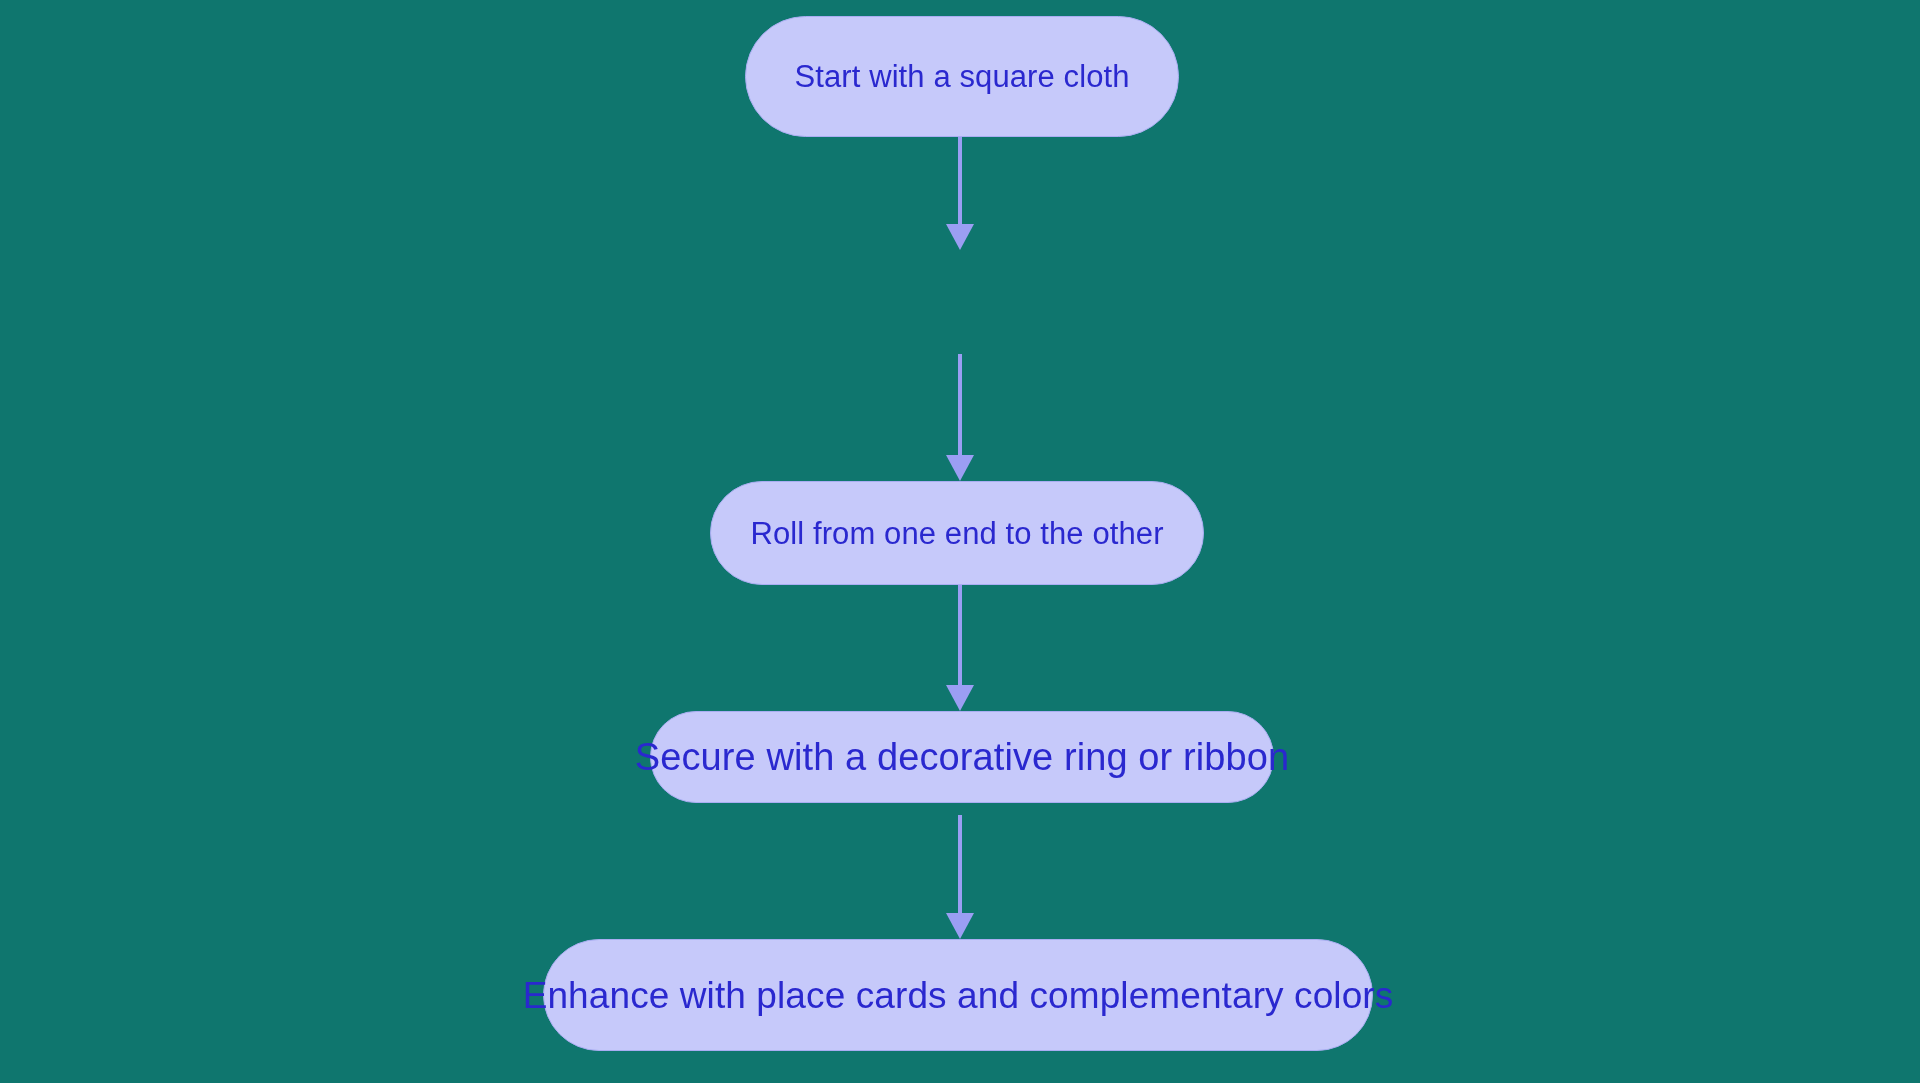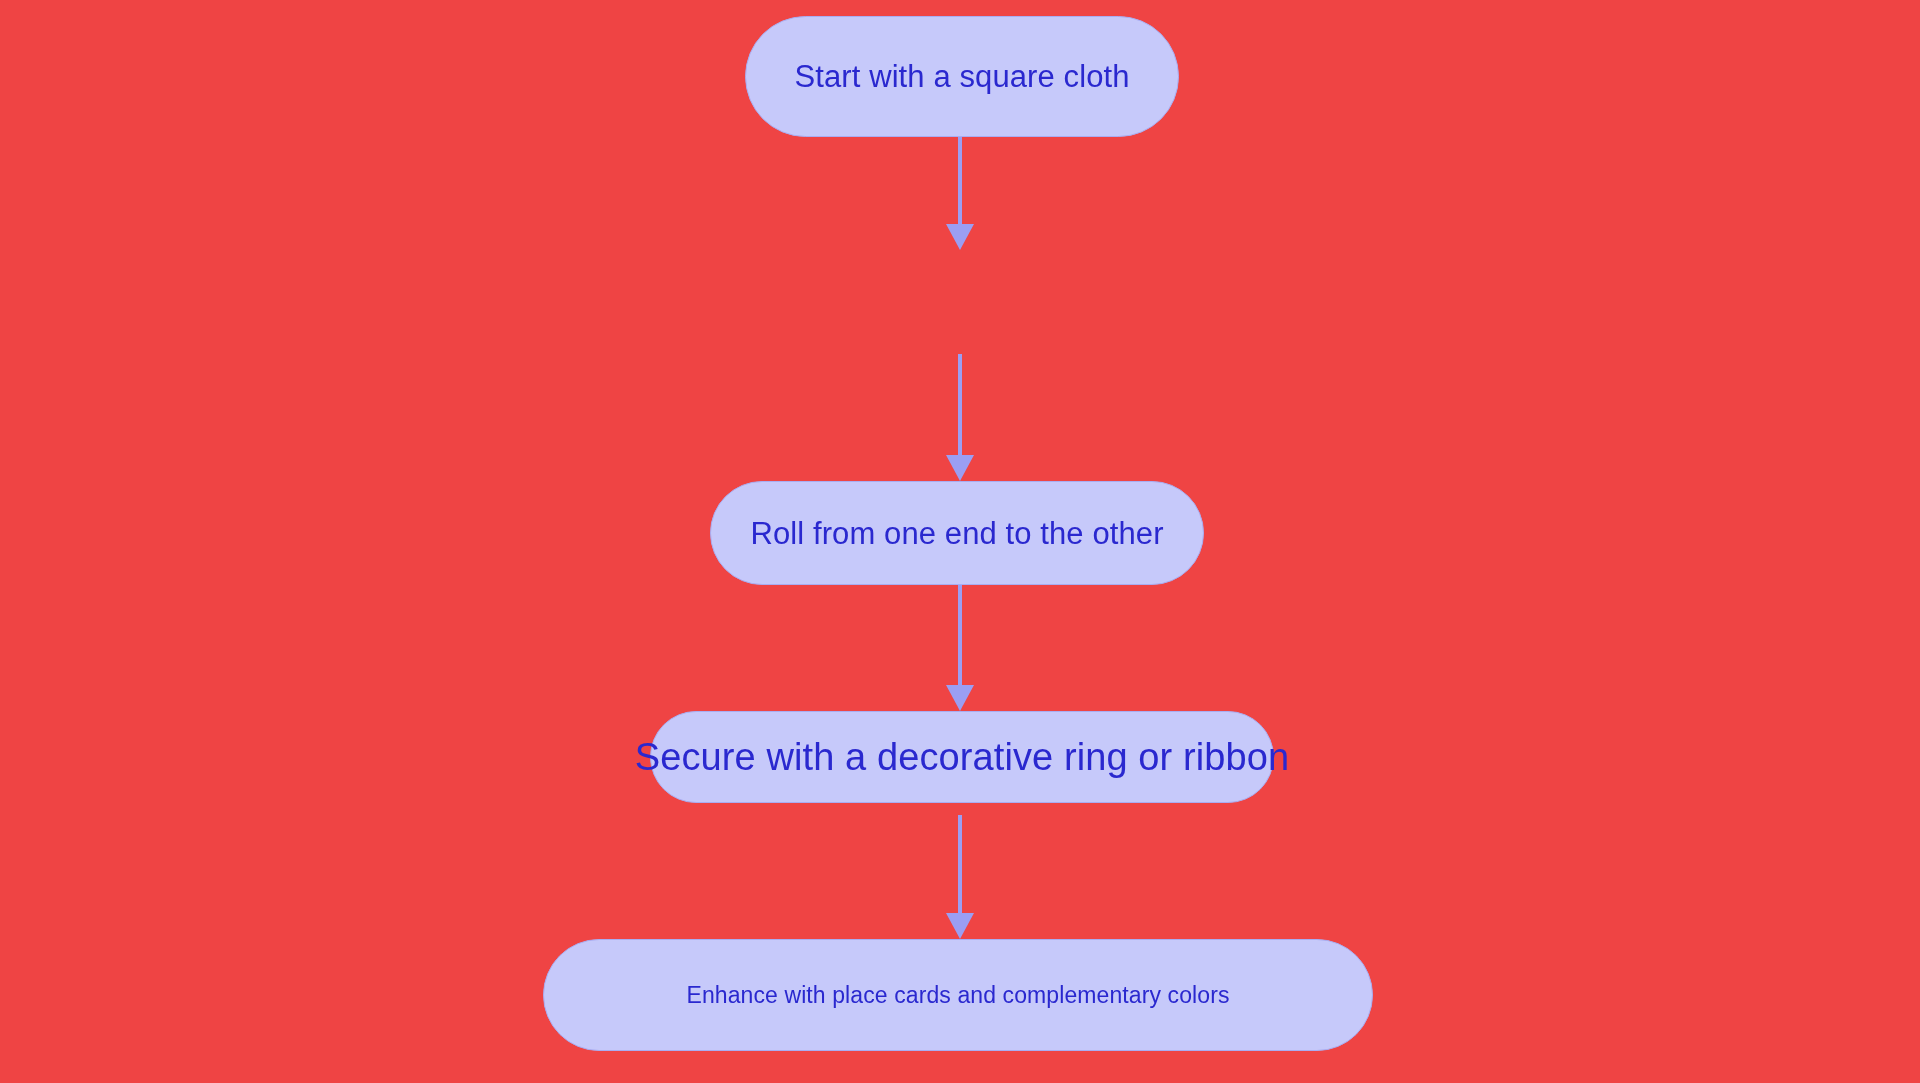--- a/index.html
+++ b/index.html
@@ -12,21 +12,21 @@
     width: 1920px;
     height: 1083px;
     overflow: hidden;
     font-family: "Liberation Sans", sans-serif;
   }
 
   #flowchart-canvas {
     position: relative;
     width: 1920px;
     height: 1083px;
-    background: #ef4444;
+    background: #0f766e;
   }
 
   .flow-node {
     position: absolute;
     box-sizing: border-box;
     display: flex;
     align-items: center;
     justify-content: center;
     background: #c6c9fa;
     border: 1.6px solid #a9adf2;
@@ -43,21 +43,21 @@
     display: block;
     line-height: 1;
     padding: 0 10px;
   }
 
   
   #node-1 { left: 745px;  top: 16px;   width: 434px; height: 121px; font-size: 31px; }
   #node-2 { left: 780px;  top: 250px;  width: 363px; height: 104px; font-size: 31px; }
   #node-3 { left: 710px;  top: 481px;  width: 494px; height: 104px; font-size: 31px; }
   #node-4 { left: 650px;  top: 711px;  width: 624px; height: 92px; font-size: 38px; }
-  #node-5 { left: 543px;  top: 939px;  width: 830px; height: 112px; font-size: 23px; }
+  #node-5 { left: 543px;  top: 939px;  width: 830px; height: 112px; font-size: 37px; }
 
   
   .flow-arrow {
     position: absolute;
     left: 0;
     top: 0;
     width: 1920px;
     height: 1083px;
     pointer-events: none;
   }

